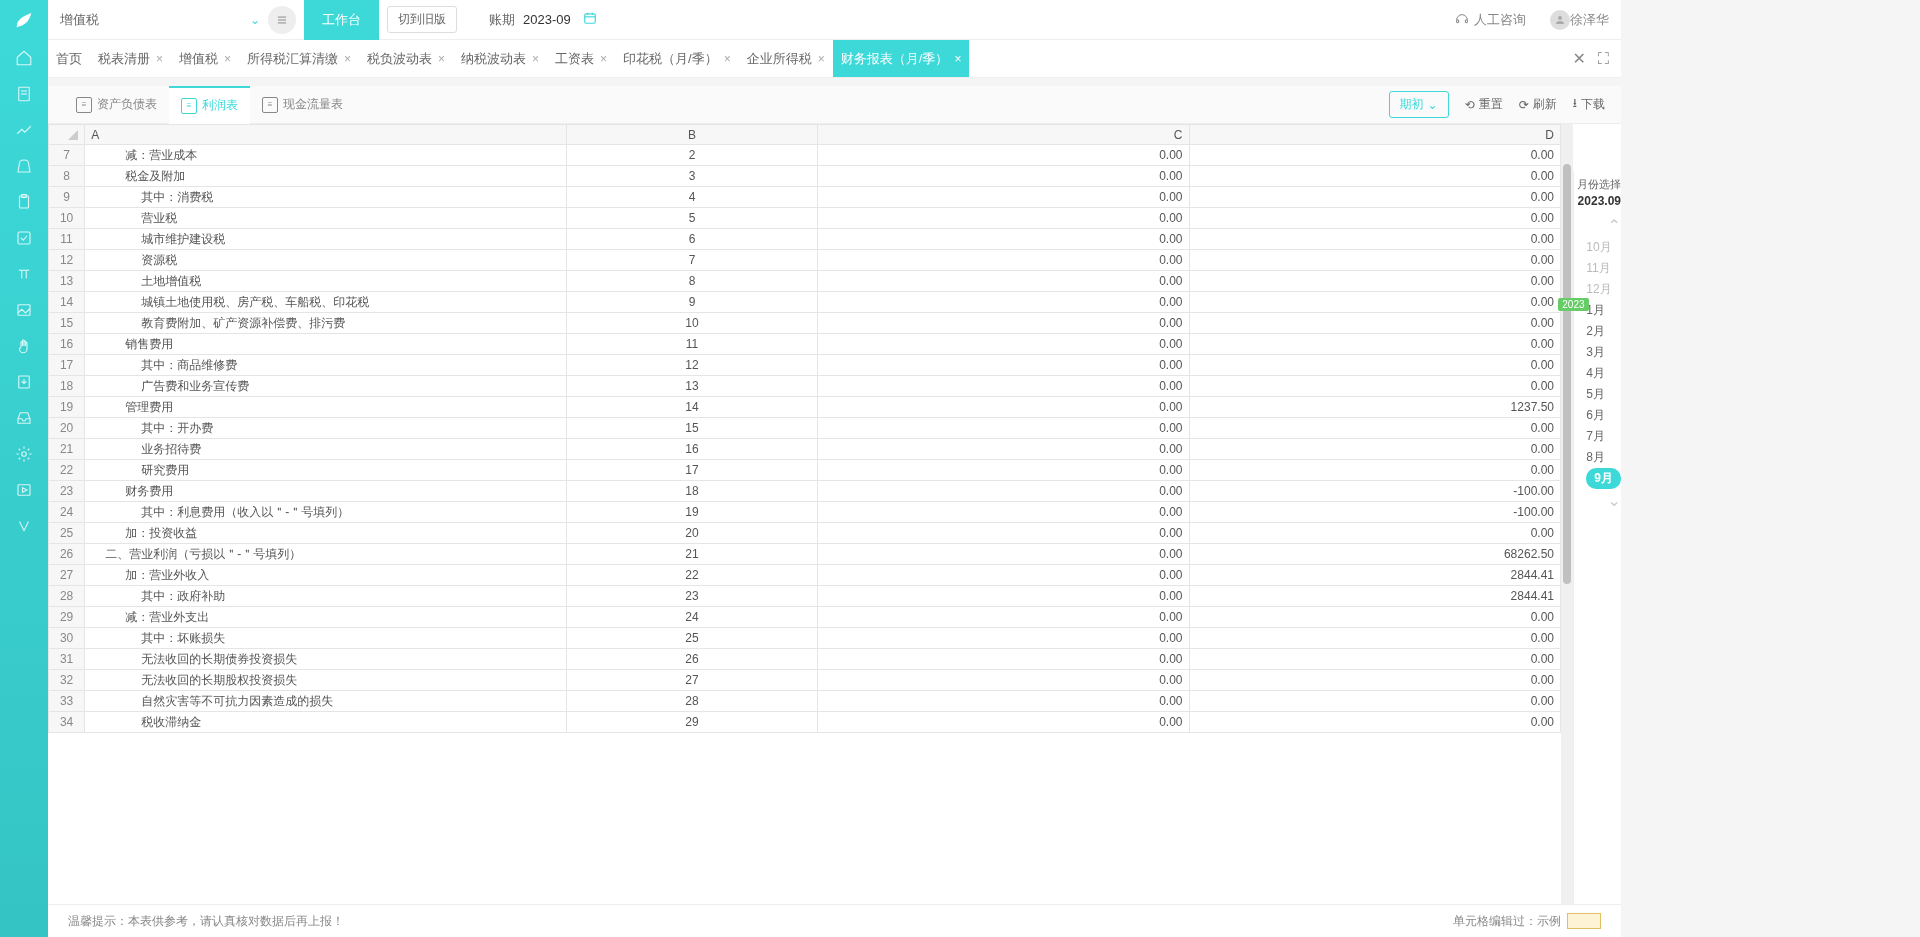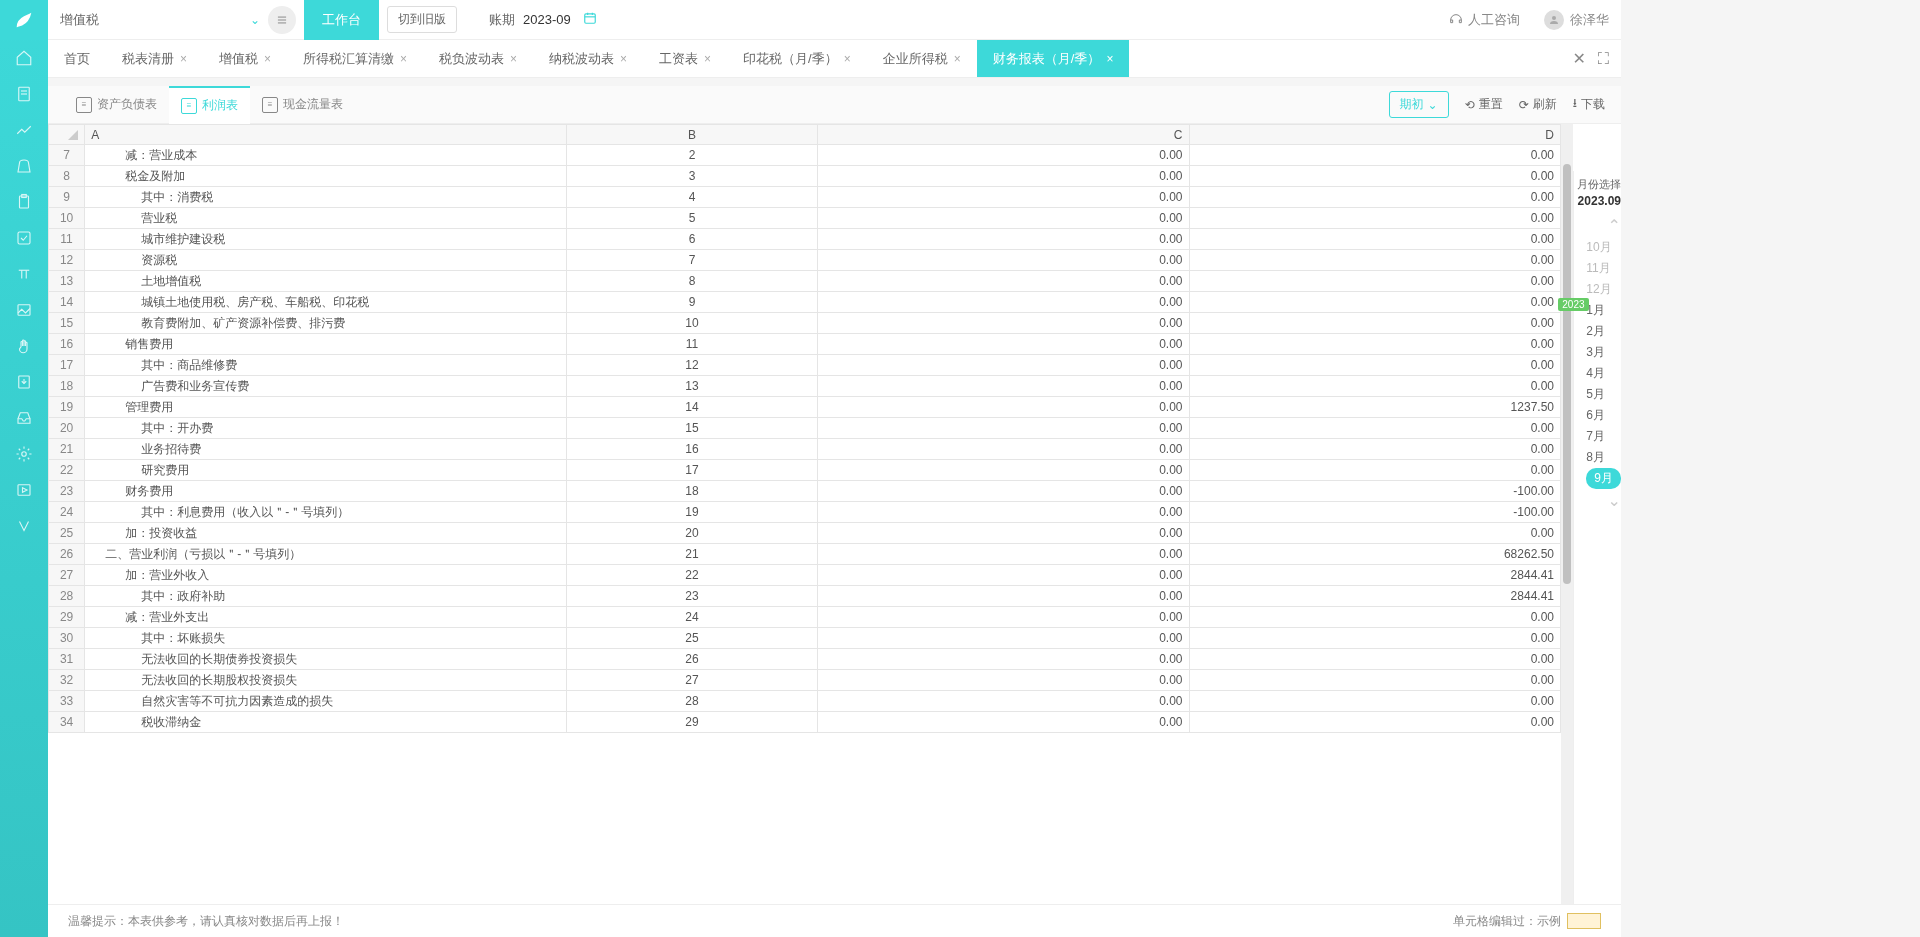--- a/index.html
+++ b/index.html
@@ -19,24 +19,24 @@
 .chevron { color: #3dd9d9; font-size: 12px; }
 .circ-btn { width: 28px; height: 28px; border-radius: 50%; background: #eee; display: flex; align-items: center; justify-content: center; color: #999; cursor: pointer; }
 .work-btn { background: #3dd9d9; color: #fff; border: none; padding: 14px 18px; border-radius: 3px; font-size: 13px; cursor: pointer; }
 .switch-btn { background: #fff; border: 1px solid #ddd; padding: 4px 10px; border-radius: 3px; font-size: 12px; color: #666; cursor: pointer; }
 .period-label { font-size: 13px; color: #666; margin-left: 24px; }
 .period-val { font-size: 13px; color: #333; }
 .cal-icon { color: #3dd9d9; margin-left: 4px; }
 .spacer { flex: 1; }
 .consult { display: flex; align-items: center; gap: 4px; color: #888; font-size: 13px; cursor: pointer; }
 .avatar { width: 20px; height: 20px; border-radius: 50%; background: #ddd; display: inline-flex; align-items: center; justify-content: center; }
-.user { display: flex; align-items: center; gap: 6px; color: #888; font-size: 13px; margin-left: 16px; cursor: pointer; }
+.user { display: flex; align-items: center; color: #888; font-size: 13px; margin-left: 16px; cursor: pointer; }
 
 .tabbar { height: 38px; display: flex; align-items: stretch; border-bottom: 1px solid #eee; background: #fff; position: relative; }
-.tab { display: flex; align-items: center; padding: 0 16px; font-size: 13px; color: #666; cursor: pointer; gap: 6px; white-space: nowrap; }
+.tab { display: flex; align-items: center; padding: 0 8px; font-size: 13px; color: #666; cursor: pointer; gap: 6px; white-space: nowrap; }
 .tab.active { background: #3dd9d9; color: #fff; }
 .tab-close { font-size: 12px; color: #aaa; cursor: pointer; }
 .tab.active .tab-close { color: #fff; }
 .tab-actions { margin-left: auto; display: flex; align-items: center; gap: 12px; padding: 0 12px; }
 .tab-actions span { cursor: pointer; color: #888; font-size: 16px; }
 
 .subtabs { height: 38px; display: flex; align-items: center; padding: 0 16px; background: #fafafa; border-bottom: 1px solid #eee; gap: 0; }
 .subtab { display: flex; align-items: center; gap: 5px; padding: 0 12px; height: 38px; font-size: 12px; color: #888; cursor: pointer; }
 .subtab.active { color: #3dd9d9; background: #fff; border-top: 2px solid #3dd9d9; }
 .subtab-icon { width: 16px; height: 16px; border: 1px solid currentColor; border-radius: 2px; display: flex; align-items: center; justify-content: center; font-size: 8px; }
@@ -62,21 +62,21 @@
 
 .vscroll { width: 12px; background: #f0f0f0; position: relative; }
 .vthumb { position: absolute; width: 8px; left: 2px; background: #c0c0c0; border-radius: 4px; top: 40px; height: 420px; }
 
 .month-panel { width: 48px; background: #fff; border-left: 1px solid #eee; display: flex; flex-direction: column; align-items: flex-end; font-size: 12px; margin-top: 47px; }
 .mp-title { font-size: 11px; color: #666; padding: 6px 0 2px; }
 .mp-current { font-size: 12px; font-weight: bold; color: #333; padding-bottom: 6px; }
 .mp-arrow { color: #ccc; font-size: 16px; cursor: pointer; padding: 2px 0; }
 .mp-item { color: #bbb; padding: 2px 0; cursor: pointer; }
 .mp-item.en { color: #666; }
-.mp-item.active { background: #3dd9d9; color: #fff; border-radius: 10px; padding: 2px 8px; }
+.mp-item.active { background: #3dd9d9; color: #fff; border-radius: 10px; padding: 2px 8px; font-weight: bold; }
 .mp-year { position: relative; }
 .mp-year-badge { position: absolute; left: -28px; top: -2px; background: #6c6; color: #fff; font-size: 10px; padding: 1px 4px; border-radius: 2px; }
 
 .footer { height: 30px; display: flex; align-items: center; padding: 16px 20px; background: #fff; border-top: 1px solid #eee; font-size: 12px; color: #888; }
 .footer .spacer { flex: 1; }
 .sample-box { width: 34px; height: 16px; background: #fff3d6; border: 1px solid #e0c060; display: inline-block; margin-left: 6px; }
 
 .hmargin { height: 8px; background: #f5f5f5; }
 </style>
 </head>

